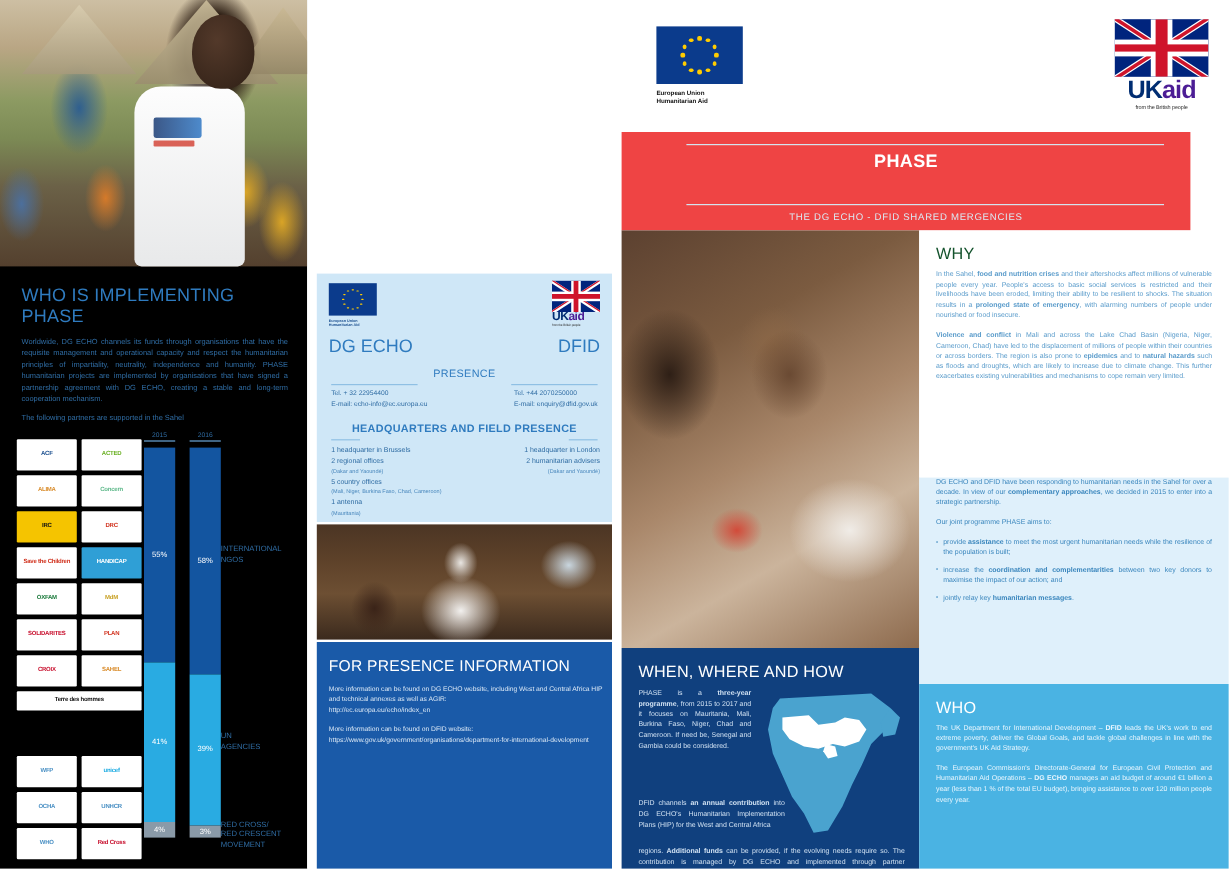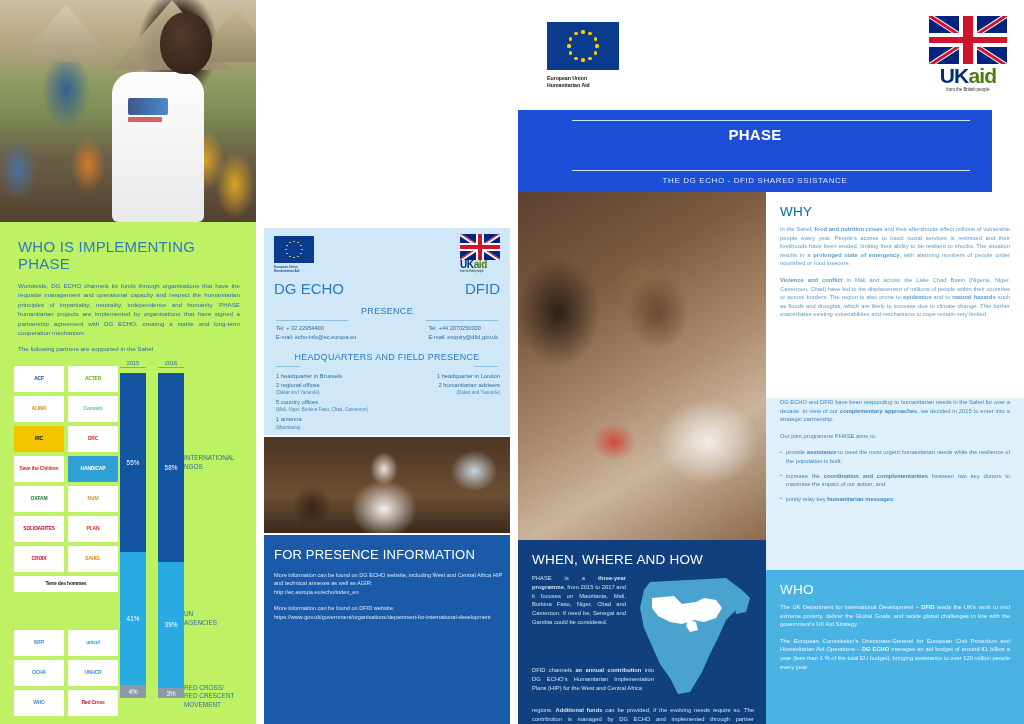--- a/index.html
+++ b/index.html
@@ -5,21 +5,21 @@
   * { box-sizing: border-box; margin: 0; padding: 0; }
   html, body {
     width: 1024px; height: 724px;
     font-family: "Liberation Sans", sans-serif;
     background: #ffffff;
     overflow: hidden;
   }
   #page { position: relative; width: 1024px; height: 724px; background:#fff; }
 
   
-  #left-col { position:absolute; left:0; top:0; width:256px; height:724px; background:#bef264; }
+  #left-col { position:absolute; left:0; top:0; width:256px; height:724px; background:#000000; }
 
   #hero-photo-left {
     position:absolute; left:0; top:0; width:256px; height:222px;
     background:
       radial-gradient(ellipse 60px 90px at 160px 120px, rgba(255,255,255,.92) 0%, rgba(255,255,255,.55) 42%, rgba(255,255,255,0) 70%),
       radial-gradient(ellipse 40px 55px at 178px 45px, #3c2a1e 0%, #2a1c12 60%, rgba(40,28,18,0) 100%),
       radial-gradient(ellipse 26px 40px at 205px 160px, #d9a426 0%, rgba(217,164,38,0) 75%),
       radial-gradient(ellipse 26px 45px at 235px 185px, #d9a426 0%, rgba(217,164,38,0) 75%),
       radial-gradient(ellipse 22px 36px at 88px 165px, #d57a2a 0%, rgba(213,122,42,0) 78%),
       radial-gradient(ellipse 24px 40px at 18px 170px, #4c6f9c 0%, rgba(76,111,156,0) 78%),
@@ -75,21 +75,21 @@
   .uk-flag { width:40px; height:26px; position:relative; background:#00247d; overflow:hidden;}
   .uk-white-d1{position:absolute;left:-10%;top:45%;width:120%;height:11%;background:#fff;transform:rotate(33deg);}
   .uk-white-d2{position:absolute;left:-10%;top:45%;width:120%;height:11%;background:#fff;transform:rotate(-33deg);}
   .uk-red-d1{position:absolute;left:-10%;top:47.5%;width:120%;height:5.5%;background:#cf142b;transform:rotate(33deg);}
   .uk-red-d2{position:absolute;left:-10%;top:47.5%;width:120%;height:5.5%;background:#cf142b;transform:rotate(-33deg);}
   .uk-white-v{position:absolute;left:39%;top:0;width:22%;height:100%;background:#fff;}
   .uk-white-h{position:absolute;left:0;top:36%;width:100%;height:28%;background:#fff;}
   .uk-red-v{position:absolute;left:44%;top:0;width:12%;height:100%;background:#cf142b;}
   .uk-red-h{position:absolute;left:0;top:43%;width:100%;height:14%;background:#cf142b;}
   .ukaid-txt { font-size:10px; font-weight:bold; color:#002d72; line-height:10px; letter-spacing:-.4px;}
-  .ukaid-txt .aid { color:#4d7c0f; }
+  .ukaid-txt .aid { color:#4c1d95; }
   .ukaid-sub { font-size:2.6px; color:#333; letter-spacing:-.1px;}
 
   .echo-name { position:absolute; left:10px; top:52px; font-size:15px; color:#2f7bbf;}
   .dfid-name { position:absolute; right:10px; top:52px; font-size:15px; color:#2f7bbf;}
   .mid-hdr { position:absolute; width:100%; text-align:center; font-size:9px; color:#2f7bbf; letter-spacing:.3px;}
   .mid-hdr-rule { position:absolute; height:.7px; background:#8fc0e4; }
   .contact-col { position:absolute; font-size:5.6px; line-height:9px; color:#2f6ca3; }
   .hq-col { position:absolute; font-size:5.8px; line-height:8.6px; color:#2f6ca3; }
   .hq-col .small { font-size:4.6px; color:#4a88bd; }
 
@@ -110,21 +110,21 @@
   #right-col { position:absolute; left:518px; top:0; width:506px; height:724px; background:#ffffff; }
   #logo-bar { position:absolute; left:0; top:0; width:506px; height:110px; background:#fff;}
   #eu-logo-top { position:absolute; left:29px; top:22px; }
   #eu-logo-top .flag { width:72px; height:48px; background:#0b3b8c; position:relative; }
   #eu-logo-top .cap { margin-top:5px; font-size:5.2px; color:#111; font-weight:bold; line-height:7px;}
   #uk-logo-top { position:absolute; right:17px; top:16px; width:78px; text-align:center;}
   #uk-logo-top .uk-flag{width:78px;height:48px;}
   #uk-logo-top .ukaid-txt{font-size:21px;line-height:21px;letter-spacing:-.8px;margin-top:1px;}
   #uk-logo-top .ukaid-sub{font-size:4.6px;margin-top:1px;}
 
-  #title-band { position:absolute; left:0; top:110px; width:474px; height:82px; background:#1d4ed8; }
+  #title-band { position:absolute; left:0; top:110px; width:474px; height:82px; background:#ef4444; }
   .tb-rule { position:absolute; left:54px; width:398px; height:1px; background:#d4e3ef; }
   .tb-l1 { position:absolute; width:100%; text-align:center; top:16px; font-size:15px; color:#fff; letter-spacing:.3px;}
   .tb-l1 b { font-weight:bold; }
   .tb-l2 { position:absolute; width:100%; text-align:center; top:38px; font-size:16.5px; color:#fff; letter-spacing:.1px; font-weight:300;}
   .tb-l2 b { font-weight:bold; }
   .tb-sub { position:absolute; width:100%; text-align:center; top:66px; font-size:8px; color:#dbe8f2; letter-spacing:.6px;}
 
   #hero-photo-right { position:absolute; left:0; top:192px; width:248px; height:348px;
     background:
       radial-gradient(ellipse 44px 52px at 140px 120px, #6a4a33 0%, rgba(106,74,51,0) 72%),
@@ -144,21 +144,21 @@
   .wwh-p3 { position:absolute; left:14px; top:166px; width:222px; font-size:5.8px; line-height:8.8px; color:#cfe0f2; text-align:justify;}
   #africa-map { position:absolute; right:10px; top:28px; width:126px; height:132px; }
 
   .rp { position:absolute; left:248px; width:258px; }
   #p-why { top:192px; height:206px; background:#ffffff; }
   #p-what { top:398px; height:172px; background:#dff0fb; }
   #p-who { top:570px; height:154px; background:#4ab3e3; }
   .rp-title { font-size:13.5px; letter-spacing:.2px; margin:12px 0 6px 14px;}
   .rp-body { font-size:5.8px; line-height:8.6px; margin:0 14px; text-align:justify;}
   .rp-body p { margin-bottom:8px; }
-  #p-why .rp-title { color:#0369a1; }
+  #p-why .rp-title { color:#14532d; }
   #p-why .rp-body { color:#5b9ccb; }
   #p-what .rp-title { color:#3f8ec4; }
   #p-what .rp-body { color:#3a86bd; }
   #p-who .rp-title { color:#ffffff; }
   #p-who .rp-body { color:#eaf7ff; }
   .bullets { margin:0 14px; font-size:5.8px; line-height:8.6px; color:#3a86bd; }
   .bullets li { list-style:none; margin-bottom:6px; padding-left:6px; position:relative; text-align:justify;}
   .bullets li:before { content:"\2022"; position:absolute; left:0; top:-0.5px; font-size:5px;}
   b { font-weight:bold; }
 </style>
@@ -284,21 +284,21 @@
 
       <div class="contact-col" style="left:12px;top:96px;">
         <div>Tel. + 32 22954400</div>
         <div>E-mail: echo-info@ec.europa.eu</div>
       </div>
       <div class="contact-col" style="right:12px;top:96px;text-align:left;">
         <div>Tel. +44 2070250000</div>
         <div>E-mail: enquiry@dfid.gov.uk</div>
       </div>
 
-      <div class="mid-hdr" style="top:124px;">HEADQUARTERS AND FIELD PRESENCE</div>
+      <div class="mid-hdr" style="top:124px;font-weight:bold;">HEADQUARTERS AND FIELD PRESENCE</div>
       <div class="mid-hdr-rule" style="left:12px;top:138px;width:24px;"></div>
       <div class="mid-hdr-rule" style="right:12px;top:138px;width:24px;"></div>
 
       <div class="hq-col" id="echo-hq" style="left:12px;top:144px;width:112px;">
           <div>1 headquarter in Brussels</div>
           <div>2 regional offices</div>
           <div class="small">(Dakar and Yaoundé)</div>
           <div>5 country offices</div>
           <div class="small">(Mali, Niger, Burkina Faso, Chad, Cameroon)</div>
           <div>1 antenna</div>
@@ -367,21 +367,21 @@
         </div>
         <div class="ukaid-txt"><span>UK</span><span class="aid">aid</span></div>
         <div class="ukaid-sub">from the British people</div>
       </div>
     </div>
 
     <div id="title-band">
       <div class="tb-rule" style="top:10px;"></div>
       <div class="tb-l1"><b>PHASE</b></div>
       <div class="tb-rule" style="top:60px;"></div>
-      <div class="tb-sub">THE DG ECHO - DFID SHARED SSISTANCE</div>
+      <div class="tb-sub">THE DG ECHO - DFID SHARED MERGENCIES</div>
     </div>
 
     <div id="hero-photo-right">
       <div class="v-credit"></div>
     </div>
 
     <div id="mid-blue-band">
       <div class="wwh-title">WHEN, WHERE AND HOW</div>
       <div class="wwh-p1">
         <span>PHASE is a </span><b>three-year programme</b><span>, from 2015 to 2017 and it focuses on Mauritania, Mali, Burkina Faso, Niger, Chad and Cameroon. If need be, Senegal and Gambia could be considered.</span>

